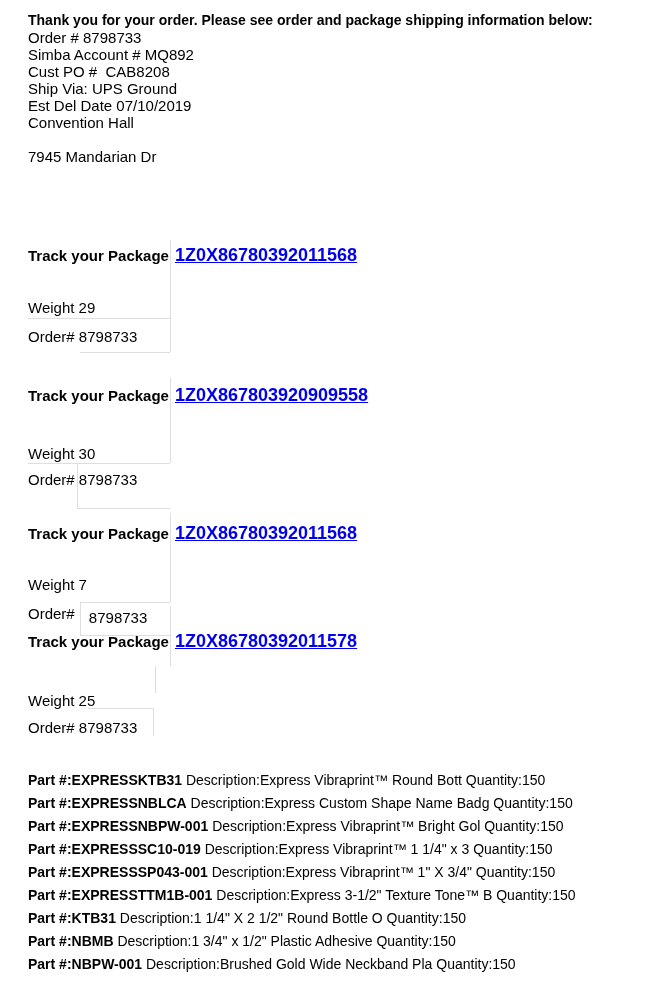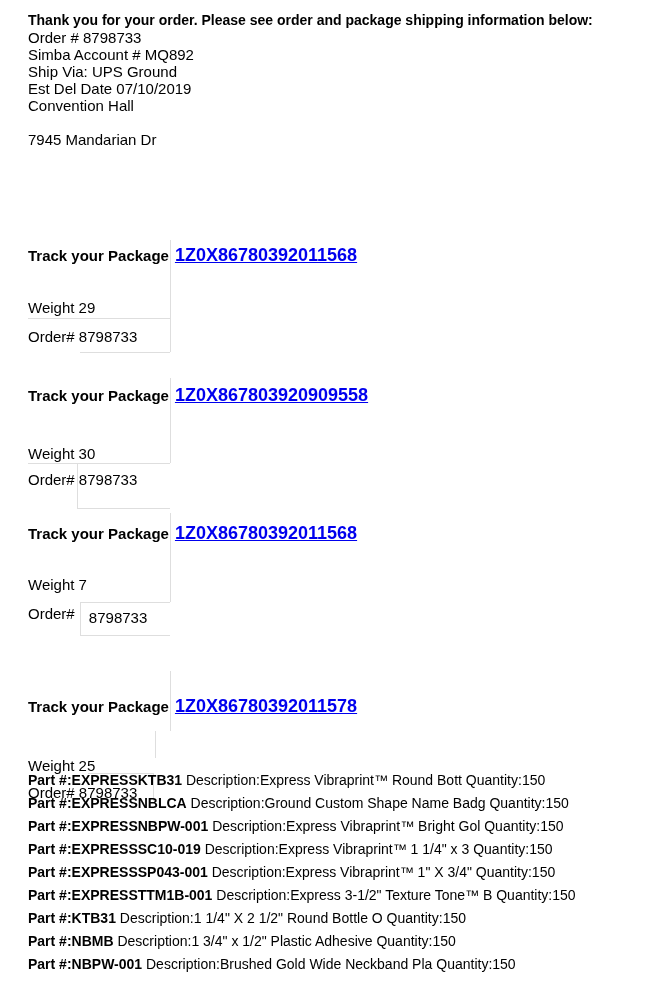--- a/index.html
+++ b/index.html
@@ -16,21 +16,21 @@
   .header{position:absolute; left:28px; top:12px; width:630px; line-height:17px;}
   .intro{font-size:14px; font-weight:bold; white-space:nowrap;}
   .hline{font-size:15px; white-space:pre;}
   .sp{height:17px;}
   
   #packages{position:absolute; left:0; top:0; width:670px; height:864px;}
   .pkg{position:absolute; left:28px; width:620px; height:130px;}
   .pkg:nth-of-type(1){top:245px;}
   .pkg:nth-of-type(2){top:385px;}
   .pkg:nth-of-type(3){top:523px;}
-  .pkg:nth-of-type(4){top:696px;}
+  .pkg:nth-of-type(4){top:631px;}
   .track-row{position:absolute; left:0; top:0; white-space:nowrap;}
   .track-label{font-size:15px; font-weight:bold;}
   .track-link{
     font-size:18px; font-weight:bold; color:var(--link);
     text-decoration:underline; margin-left:6px; cursor:pointer;
   }
   .weight-row,.order-row{position:absolute; left:0; font-size:15px; white-space:nowrap;}
   .pkg:nth-of-type(1) .weight-row{top:54px;}  .pkg:nth-of-type(1) .order-row{top:83px;}
   .pkg:nth-of-type(2) .weight-row{top:60px;}  .pkg:nth-of-type(2) .order-row{top:86px;}
   .pkg:nth-of-type(3) .weight-row{top:53px;}  .pkg:nth-of-type(3) .order-row{top:82px;}
@@ -59,20 +59,21 @@
 </style>
 </head>
 <body>
 
 <div class="page">
 
   <div class="header">
     <div class="intro">Thank you for your order. Please see order and package shipping information below:</div>
     <div class="hline">Order # 8798733</div>
     <div class="hline">Simba Account # MQ892</div>
+    <div class="hline">Cust PO #  CAB8208</div>
     <div class="hline">Ship Via: UPS Ground</div>
     <div class="hline">Est Del Date 07/10/2019</div>
     <div class="hline">Convention Hall</div>
     <div class="sp"></div>
     <div class="hline">7945 Mandarian Dr</div>
     <div class="sp"></div>
     <div class="sp"></div>
   </div>
 
   <div id="packages">
@@ -114,21 +115,21 @@
     <div class="track-row"><span class="track-label">Track your Package</span><a class="track-link">1Z0X86780392011578</a></div>
     <div class="weight-row"><span>Weight</span> <span>25</span></div>
     <div class="order-row"><span class="olabel">Order#</span> <span class="onum">8798733</span></div>
   </div>
 </div>
 
   <div id="parts">
 
   <div class="part-row"><span class="b"><span>Part #:</span><span>EXPRESSKTB31</span></span> <span><span>Description:</span><span>Express Vibraprint™ Round Bott</span></span> <span><span>Quantity:</span><span>150</span></span></div>
 
-  <div class="part-row"><span class="b"><span>Part #:</span><span>EXPRESSNBLCA</span></span> <span><span>Description:</span><span>Ground Custom Shape Name Badg</span></span> <span><span>Quantity:</span><span>150</span></span></div>
+  <div class="part-row"><span class="b"><span>Part #:</span><span>EXPRESSNBLCA</span></span> <span><span>Description:</span><span>Express Custom Shape Name Badg</span></span> <span><span>Quantity:</span><span>150</span></span></div>
 
   <div class="part-row"><span class="b"><span>Part #:</span><span>EXPRESSNBPW-001</span></span> <span><span>Description:</span><span>Express Vibraprint™ Bright Gol</span></span> <span><span>Quantity:</span><span>150</span></span></div>
 
   <div class="part-row"><span class="b"><span>Part #:</span><span>EXPRESSSC10-019</span></span> <span><span>Description:</span><span>Express Vibraprint™ 1 1/4" x 3</span></span> <span><span>Quantity:</span><span>150</span></span></div>
 
   <div class="part-row"><span class="b"><span>Part #:</span><span>EXPRESSSP043-001</span></span> <span><span>Description:</span><span>Express Vibraprint™ 1" X 3/4"</span></span> <span><span>Quantity:</span><span>150</span></span></div>
 
   <div class="part-row"><span class="b"><span>Part #:</span><span>EXPRESSTTM1B-001</span></span> <span><span>Description:</span><span>Express 3-1/2" Texture Tone™ B</span></span> <span><span>Quantity:</span><span>150</span></span></div>
 
   <div class="part-row"><span class="b"><span>Part #:</span><span>KTB31</span></span> <span><span>Description:</span><span>1 1/4" X 2 1/2" Round Bottle O</span></span> <span><span>Quantity:</span><span>150</span></span></div>

